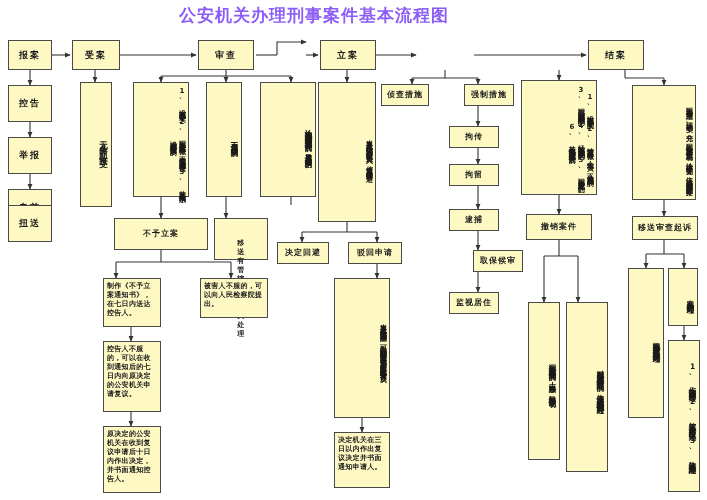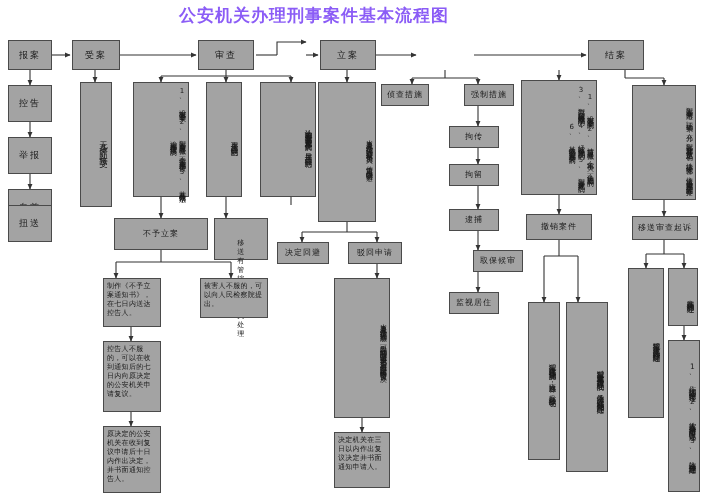--- a/index.html
+++ b/index.html
@@ -12,24 +12,25 @@
   #chart{position:absolute;left:0;top:0;width:707px;height:500px;}
 
   .title{
     position:absolute;left:0;top:4px;width:628px;text-align:center;
     font-family:"DejaVu Serif","Liberation Serif",serif;
     font-weight:bold;font-size:17px;letter-spacing:1px;color:#8b5cf6;
   }
 
   .box{
     position:absolute;box-sizing:border-box;
-    border:1px solid #4a4a4a;background:#a3a3a3;
+    border:1px solid #4a4a4a;background:#fef9c3;
     display:flex;align-items:center;justify-content:center;
     text-align:center;color:#1a1a1a;
     line-height:1.15;
+    font-weight:bold;
   }
   
   .h{font-size:9px;letter-spacing:2px;}
   .h2{font-size:8px;letter-spacing:1px;}
 
   
   .v{
     writing-mode:vertical-rl;
     text-orientation:upright;
     font-size:7.5px;

